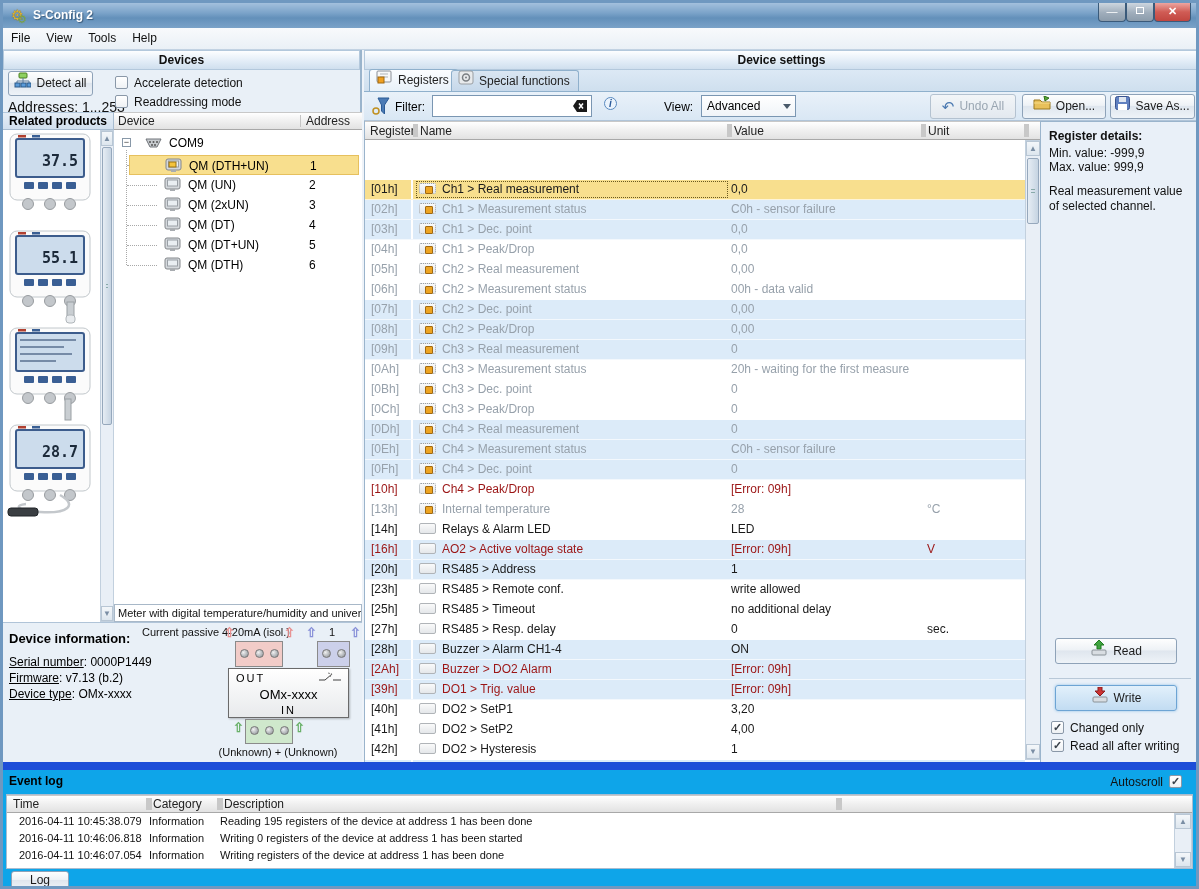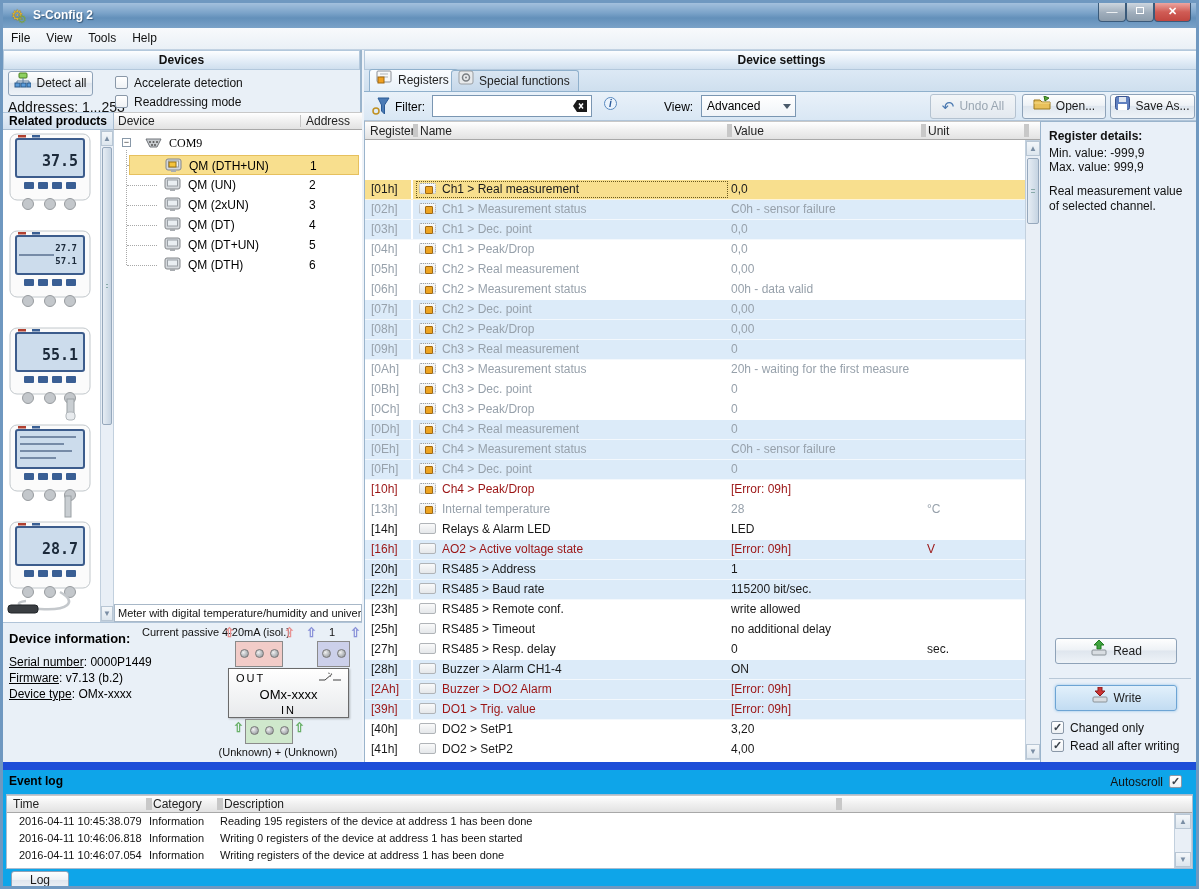--- a/index.html
+++ b/index.html
@@ -53,21 +53,21 @@
   .product-item{position:relative;width:96px;height:97px;margin-left:1px;}
   .lcd{font-family:"DejaVu Sans Mono",monospace;font-size:15px;font-weight:bold;fill:#1c2a3a;}
   .lcd.small{font-size:9px;}
   .lcdline{stroke:#5a7090;stroke-width:1.5;}
   #products-sb{position:absolute;left:97px;top:0;width:14px;height:492px;}
   #tree{position:absolute;left:111px;top:80px;width:248px;height:474px;background:#fff;}
   .treeline{position:absolute;left:12px;top:20px;width:1px;height:115px;border-left:1px dotted #a8a8a8;}
   #com-row{position:absolute;left:0;top:4px;width:246px;height:18px;font-size:12px;}
   .expander{position:absolute;left:8px;top:4px;width:9px;height:9px;border:1px solid #8898a8;background:#fff;
     font-size:9px;line-height:7px;text-align:center;color:#333;}
-  #com-row .com-label{position:absolute;left:55px;top:2px;font-family:Liberation Serif, serif;}
+  #com-row .com-label{position:absolute;left:55px;top:2px;}
   .tree-row{position:absolute;left:0;width:246px;height:20px;font-size:12px;}
   .tree-row::before{content:"";position:absolute;left:13px;top:10px;width:30px;border-top:1px dotted #a8a8a8;}
   .tree-row .hl{position:absolute;left:15px;right:1px;top:0;bottom:0;}
   .tree-row.selected .hl{background:#f8df8e;border:1px solid #e6c05e;}
   .tree-row .dlabel{position:absolute;left:59px;top:3px;}
   .tree-row .addr{position:absolute;left:180px;top:3px;}
   .devicon{position:absolute;left:35px;top:2px;}
   #status-strip{position:absolute;left:111px;top:554px;width:248px;height:18px;background:#fff;border:1px solid #a8b8c8;
     font-size:11px;line-height:16px;padding-left:3px;white-space:nowrap;overflow:hidden;color:#111;}
   
@@ -195,40 +195,20 @@
     </div>
 
     <div id="products">
       <div id="product-items">
           <div class="product-item"><svg width="96" height="97">
     <rect x="6" y="4" width="80" height="66" rx="7" fill="#fbfbfb" stroke="#c2c8cc"></rect>
     <rect x="14" y="5" width="8" height="2.5" fill="#b04030"></rect>
               <rect x="28" y="5" width="8" height="2.5" fill="#3a5f94"></rect>
     <rect x="12" y="9" width="68" height="38" rx="2" fill="#ccdcec" stroke="#3c5c8c" stroke-width="2"></rect>
     <text class="lcd" x="74" y="36" text-anchor="end">37.5</text>
-    <g fill="#3a5f94">
-                <rect x="20" y="52" width="10" height="7" rx="1"></rect>
-                <rect x="34" y="52" width="10" height="7" rx="1"></rect>
-                <rect x="48" y="52" width="10" height="7" rx="1"></rect>
-                <rect x="62" y="52" width="10" height="7" rx="1"></rect>
-              </g>
-    <g fill="#c3c7cb" stroke="#989ca0">
-                <circle cx="24" cy="74" r="5.5"></circle>
-                <circle cx="46" cy="74" r="5.5"></circle>
-                <circle cx="66" cy="74" r="5.5"></circle>
-              </g>
-    </svg></div>
-          <div class="product-item"><svg width="96" height="97">
-    <rect x="6" y="4" width="80" height="66" rx="7" fill="#fbfbfb" stroke="#c2c8cc"></rect>
-    <rect x="14" y="5" width="8" height="2.5" fill="#b04030"></rect>
-              <rect x="28" y="5" width="8" height="2.5" fill="#3a5f94"></rect>
-    <rect x="12" y="9" width="68" height="38" rx="2" fill="#ccdcec" stroke="#3c5c8c" stroke-width="2"></rect>
-    <text class="lcd small" x="73" y="24" text-anchor="end">27.7</text>
-            <text class="lcd small" x="73" y="37" text-anchor="end">57.1</text>
-            <line class="lcdline" x1="15" y1="28" x2="50" y2="28"></line>
     <g fill="#3a5f94">
                 <rect x="20" y="52" width="10" height="7" rx="1"></rect>
                 <rect x="34" y="52" width="10" height="7" rx="1"></rect>
                 <rect x="48" y="52" width="10" height="7" rx="1"></rect>
                 <rect x="62" y="52" width="10" height="7" rx="1"></rect>
               </g>
     <g fill="#c3c7cb" stroke="#989ca0">
                 <circle cx="24" cy="74" r="5.5"></circle>
                 <circle cx="46" cy="74" r="5.5"></circle>
                 <circle cx="66" cy="74" r="5.5"></circle>
@@ -613,26 +593,20 @@
             <span class="c-name"><span class="reg-icon plain"></span><span>AO2 &gt; Active voltage state</span></span>
             <span class="c-value">[Error: 09h]</span>
             <span class="c-unit">V</span>
           </div>
           <div class="reg-row band-blue tone-black">
             <span class="c-reg">[20h]</span>
             <span class="c-name"><span class="reg-icon plain"></span><span>RS485 &gt; Address</span></span>
             <span class="c-value">1</span>
             <span class="c-unit"></span>
           </div>
-          <div class="reg-row band-blue tone-black">
-            <span class="c-reg">[22h]</span>
-            <span class="c-name"><span class="reg-icon plain"></span><span>RS485 &gt; Baud rate</span></span>
-            <span class="c-value">115200 bit/sec.</span>
-            <span class="c-unit"></span>
-          </div>
           <div class="reg-row band-white tone-black">
             <span class="c-reg">[23h]</span>
             <span class="c-name"><span class="reg-icon plain"></span><span>RS485 &gt; Remote conf.</span></span>
             <span class="c-value">write allowed</span>
             <span class="c-unit"></span>
           </div>
           <div class="reg-row band-white tone-black">
             <span class="c-reg">[25h]</span>
             <span class="c-name"><span class="reg-icon plain"></span><span>RS485 &gt; Timeout</span></span>
             <span class="c-value">no additional delay</span>

